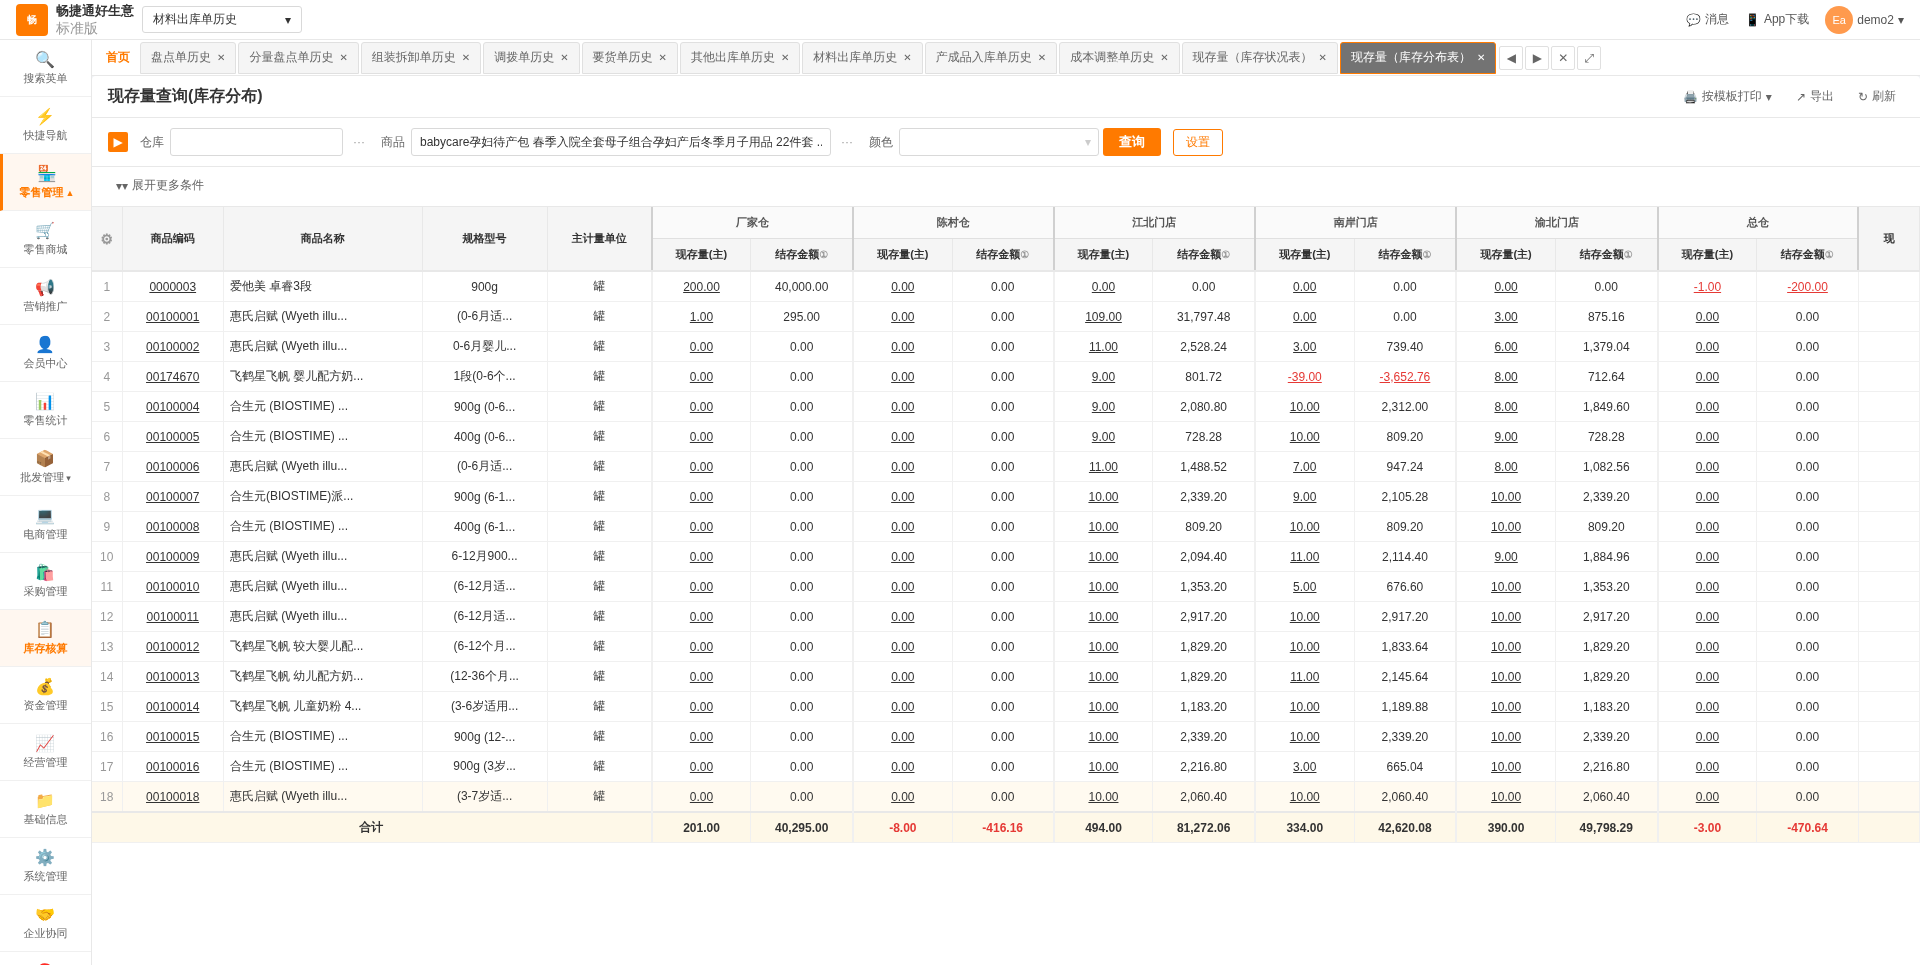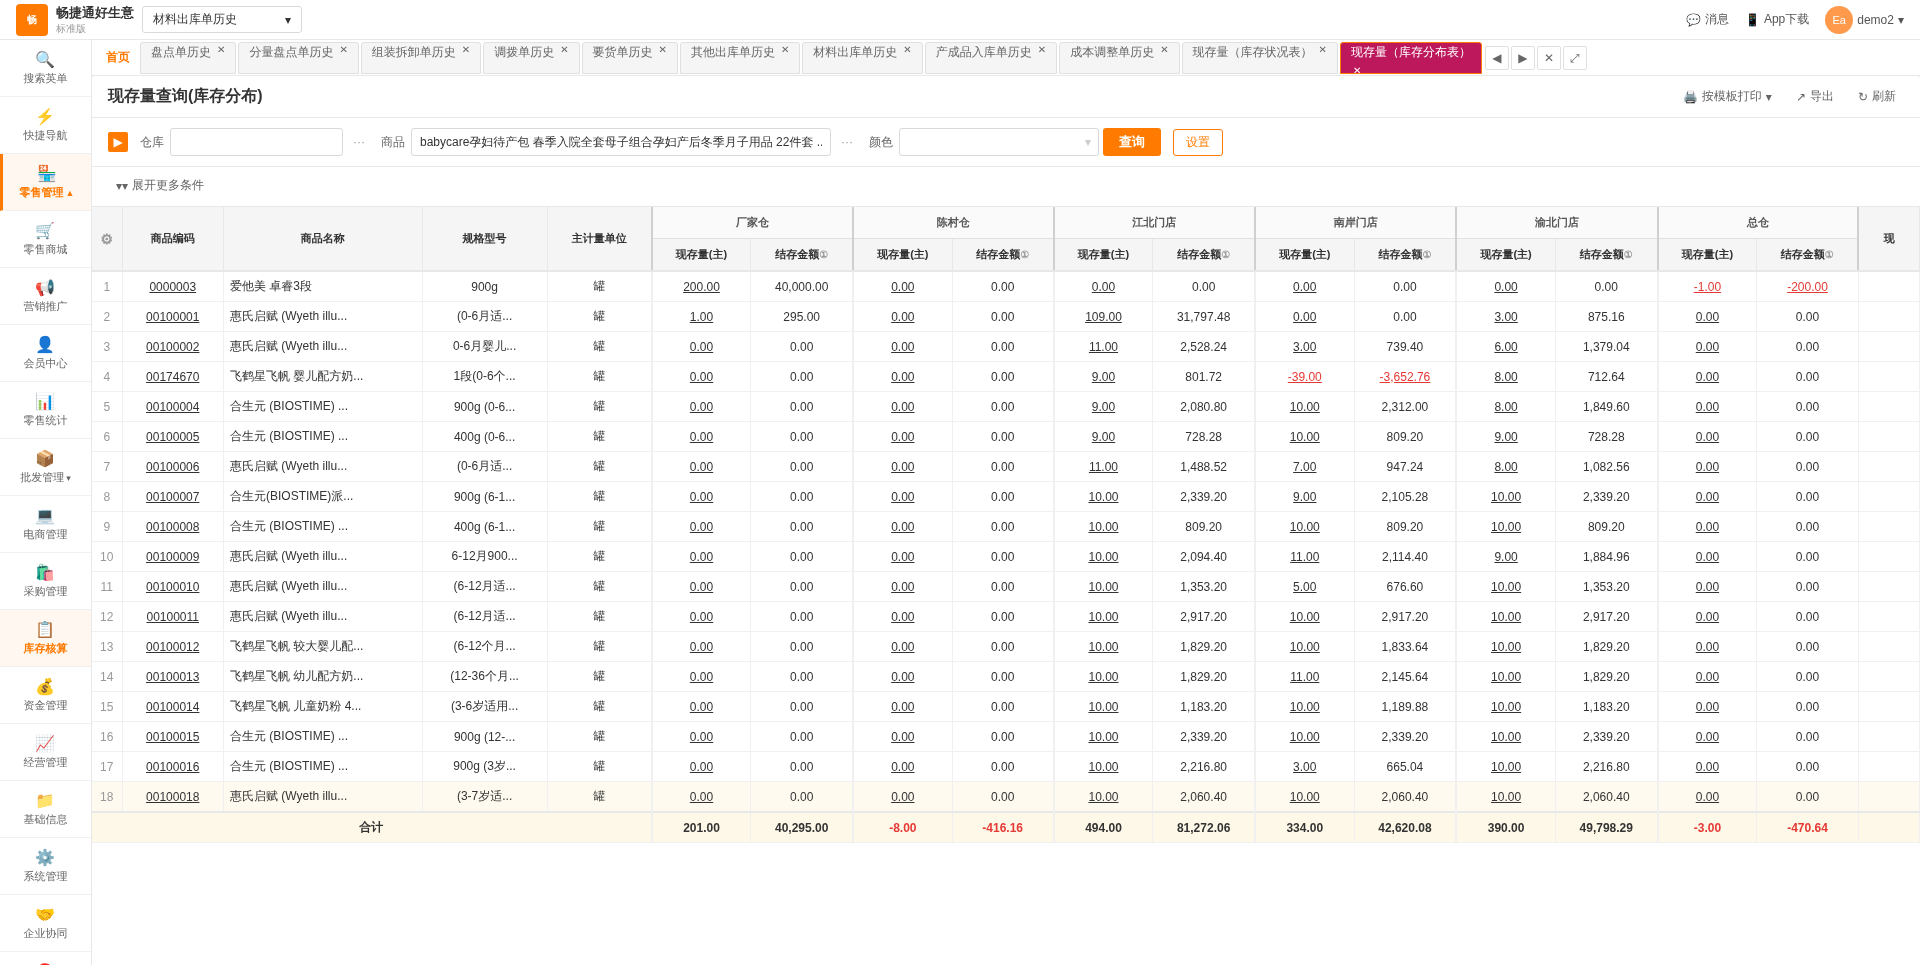--- a/index.html
+++ b/index.html
@@ -22,22 +22,22 @@
     .user-avatar { width: 28px; height: 28px; border-radius: 50%; background: #eab308; display: flex; align-items: flex-start; justify-content: center; font-size: 11px; overflow: hidden; }
 
     
     .sidebar-item { padding: 10px 0; text-align: center; cursor: pointer; color: #666; font-size: 11px; border-bottom: 1px solid #f0f0f0; }
     .sidebar-item.active { color: #ff7a00; background: #fff7f0; font-weight: bold; }
     .sidebar-item .s-icon { font-size: 16px; margin-bottom: 2px; }
     .sidebar-item .s-label { font-size: 11px; }
     .sidebar-arrow { display: inline-block; font-size: 9px; margin-left: 2px; }
 
     
-    .tab-item { display: flex; height: 32px; padding: 1px 10px; border: 1px solid #e0e0e0; border-radius: 3px 3px 0 0; margin-right: 2px; background: #f5f5f5; cursor: pointer; font-size: 12px; white-space: nowrap; color: #666; gap: 4px; }
-    .tab-item.active { background: #be185d; color: #fff; border-color: #ff7a00; flex-direction: column; }
+    .tab-item { display: flex; align-items: center; height: 32px; padding: 8px 10px; border: 1px solid #e0e0e0; border-radius: 3px 3px 0 0; margin-right: 2px; background: #f5f5f5; cursor: pointer; font-size: 12px; white-space: nowrap; color: #666; gap: 4px; }
+    .tab-item.active { background: #737373; color: #fff; border-color: #ff7a00; }
     .tab-item .tab-close { font-size: 10px; margin-left: 2px; cursor: pointer; }
     .tab-nav-btn { width: 24px; height: 24px; display: flex; align-items: center; justify-content: center; cursor: pointer; border: 1px solid #e0e0e0; border-radius: 2px; margin: 0 1px; background: #fff; font-size: 12px; color: #666; }
     .home-tab { padding: 0 10px; height: 32px; display: flex; align-items: center; color: #ff7a00; font-size: 12px; font-weight: bold; cursor: pointer; }
 
     
     .page-header { background: #fff; padding: 8px 16px; border-radius: 4px 4px 0 0; display: flex; align-items: center; justify-content: space-between; border-bottom: 1px solid #e8e8e8; }
     .page-title { font-size: 16px; font-weight: bold; color: #333; }
     .header-actions { display: flex; align-items: center; gap: 8px; }
     .action-btn { display: flex; align-items: center; gap: 4px; cursor: pointer; color: #666; font-size: 12px; padding: 4px 8px; border-radius: 3px; }
 
@@ -81,21 +81,21 @@
 
 <div class="app-container">
 
   <div class="top-bar">
     <div class="logo-area">
       <div class="logo-icon">
         <span>畅</span>
       </div>
       <div>
         <div style="font-size:13px;font-weight:bold;color:#333;">畅捷通好生意</div>
-        <div style="font-size:10px;color:#999;">标准版</div>
+        <div style="font-size:14px;color:#999;">标准版</div>
       </div>
       <div class="company-selector">
         <span>材料出库单历史</span>
         <span style="margin-left:auto;">▾</span>
       </div>
     </div>
     <div class="top-right">
       <div class="top-btn">
         <span>💬</span>
         <span>消息</span>

